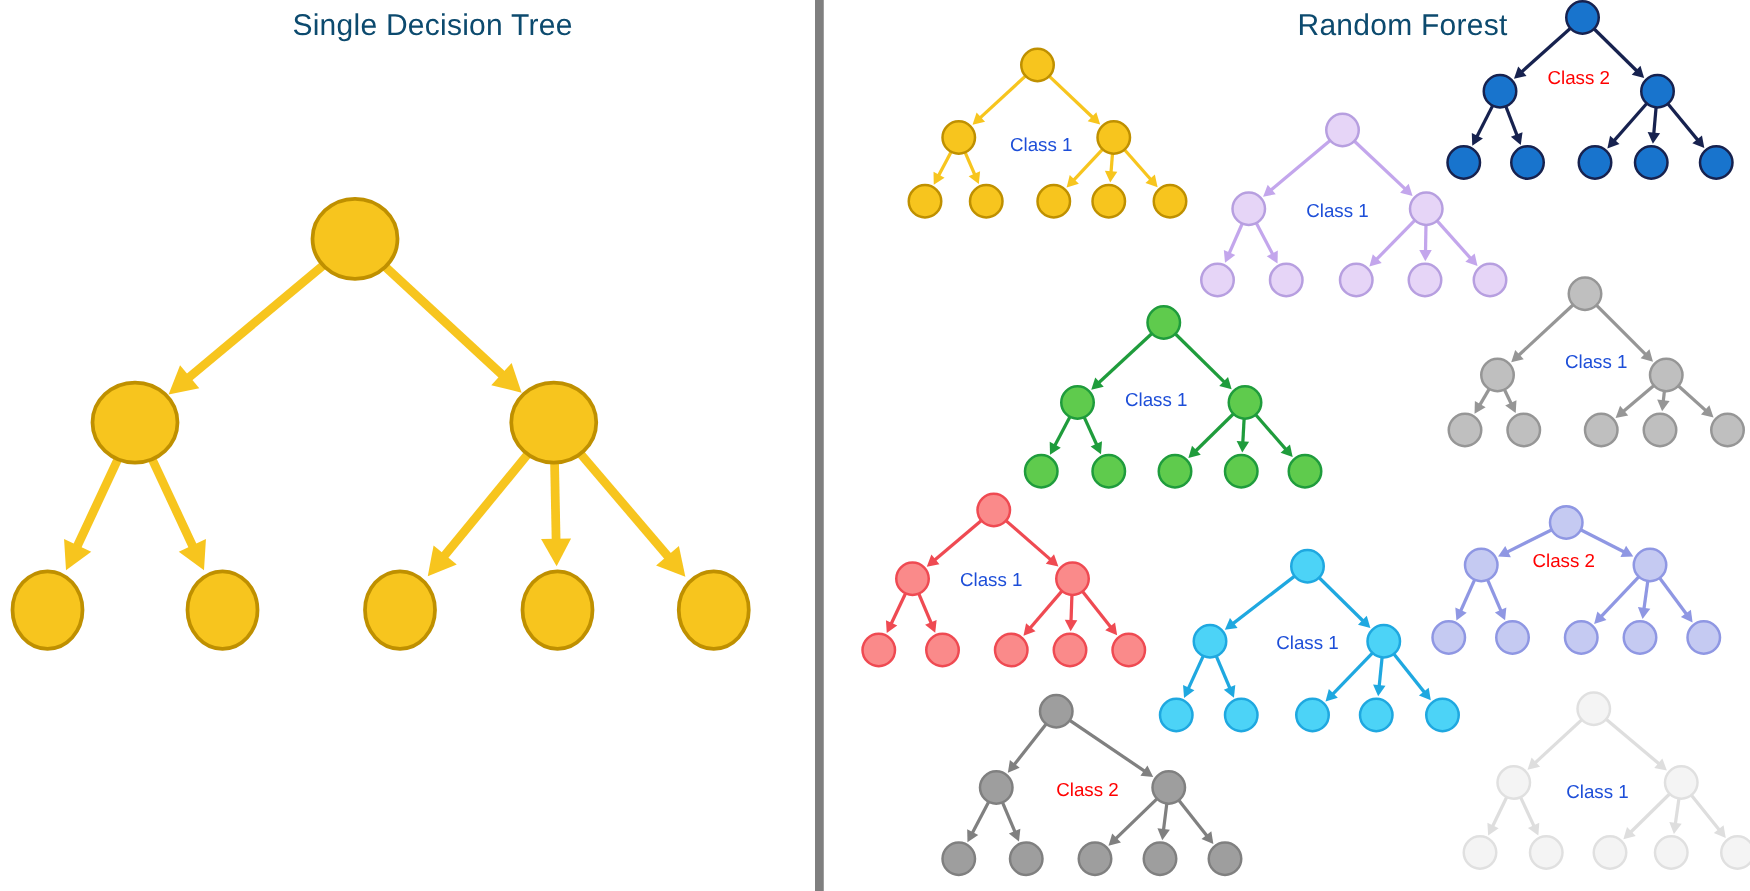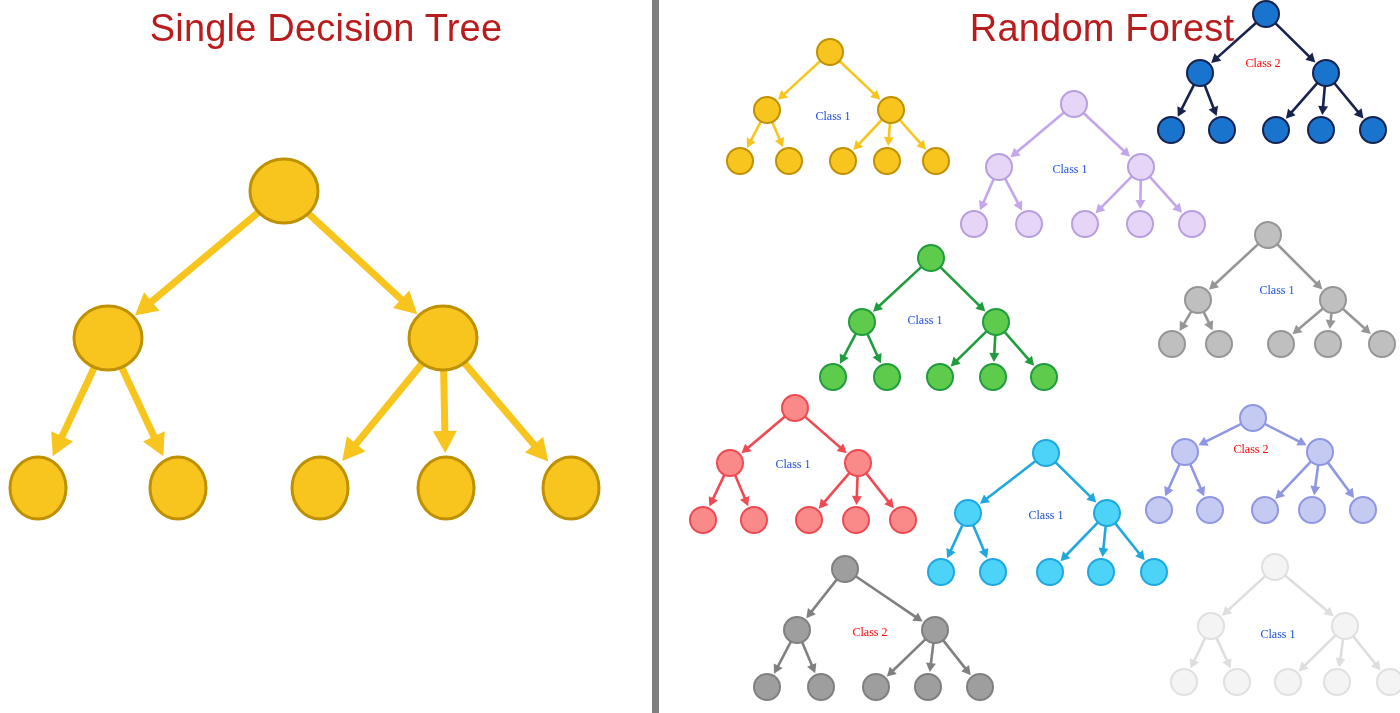--- a/index.html
+++ b/index.html
@@ -20,44 +20,45 @@
   }
   #canvas {
     position: absolute;
     left: 0;
     top: 0;
     width: 1400px;
     height: 713px;
   }
   .panel-title {
     position: absolute;
-    color: #b91c1c;
-    font-size: 38px;
+    color: #0c4a6e;
+    font-size: 24px;
     font-weight: 400;
     letter-spacing: 0.2px;
     white-space: nowrap;
     font-family: "Liberation Sans", sans-serif;
+    margin-left: 20px;
   }
   #title-left {
     left: 0;
     top: 7px;
     width: 652px;
     text-align: center;
   }
   #title-right {
     left: 660px;
     top: 7px;
     width: 804px;
     text-align: center;
     padding-left: 40px;
   }
   .tree-label {
     position: absolute;
-    font-size: 12px;
-    font-family: Liberation Serif, serif;
+    font-size: 15px;
+    font-family: Liberation Sans, sans-serif;
     white-space: nowrap;
     transform: translate(-50%, -50%);
     pointer-events: none;
   }
   .tree-label.c1 { color: #1d4ed8; }
   .tree-label.c2 { color: #ff0000; }
 </style>
 </head>
 <body>
 

